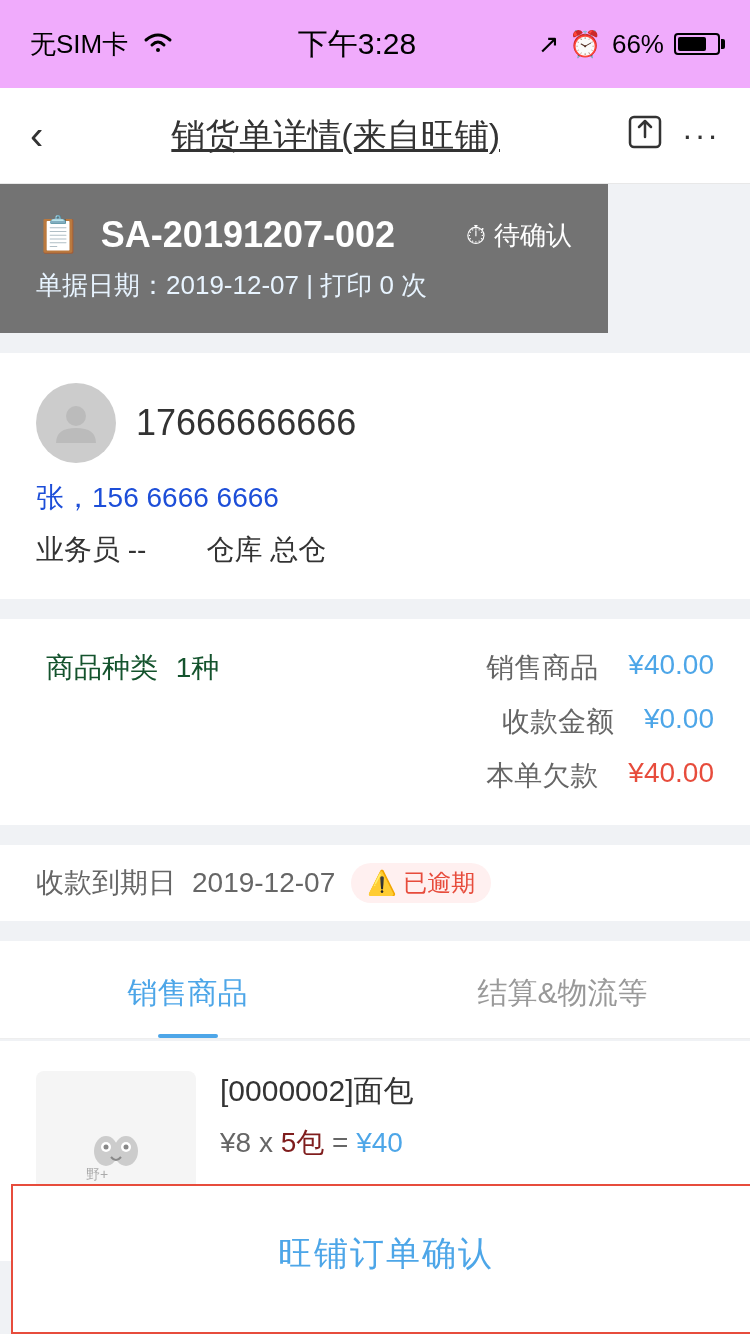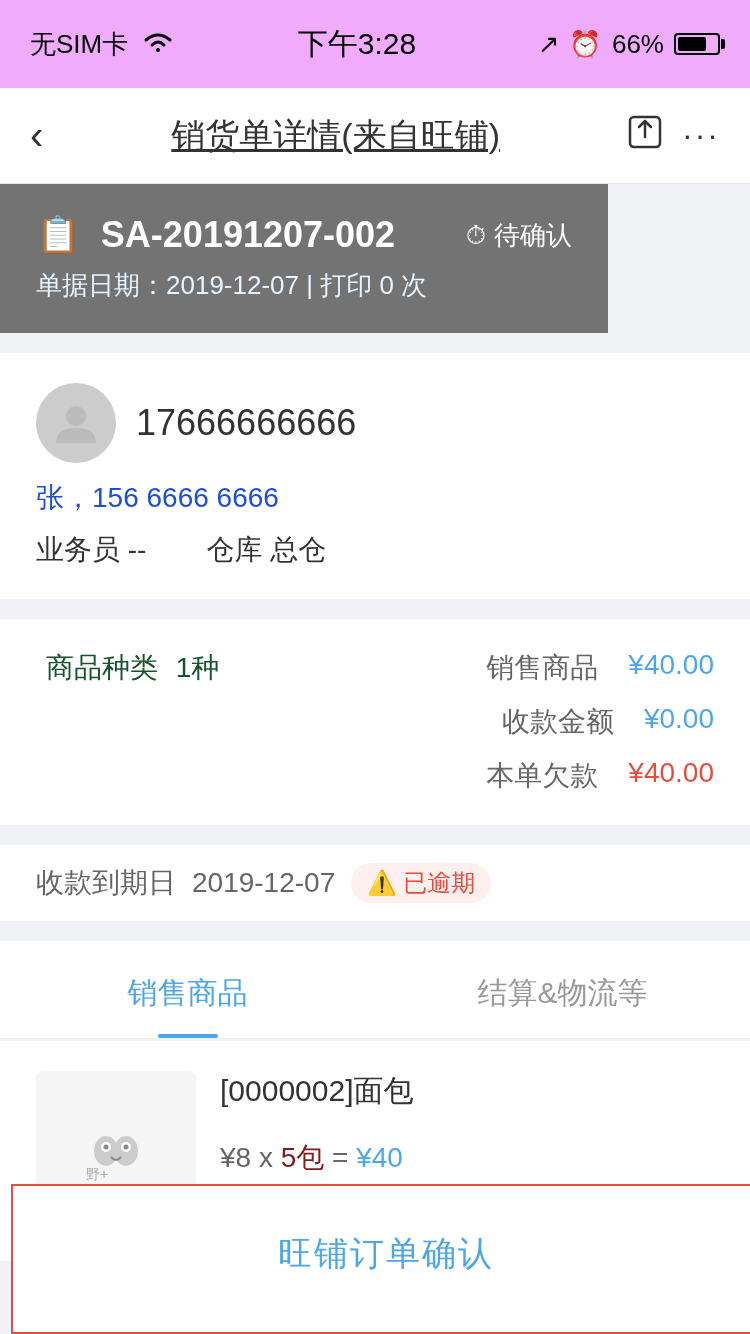--- a/index.html
+++ b/index.html
@@ -262,21 +262,21 @@
       flex-shrink: 0;
       color: #bbb;
       font-size: 50px;
     }
     .product-info {
       flex: 1;
     }
     .product-name {
       font-size: 30px;
       color: #333;
-      margin-bottom: 27px;
+      margin-bottom: 12px;
     }
     .product-price {
       font-size: 28px;
       color: #666;
     }
     .product-price .qty { color: #7f1d1d; }
     .product-price .total { color: #4da6e8; font-weight: 500; }
 
     
     .bottom-content {

